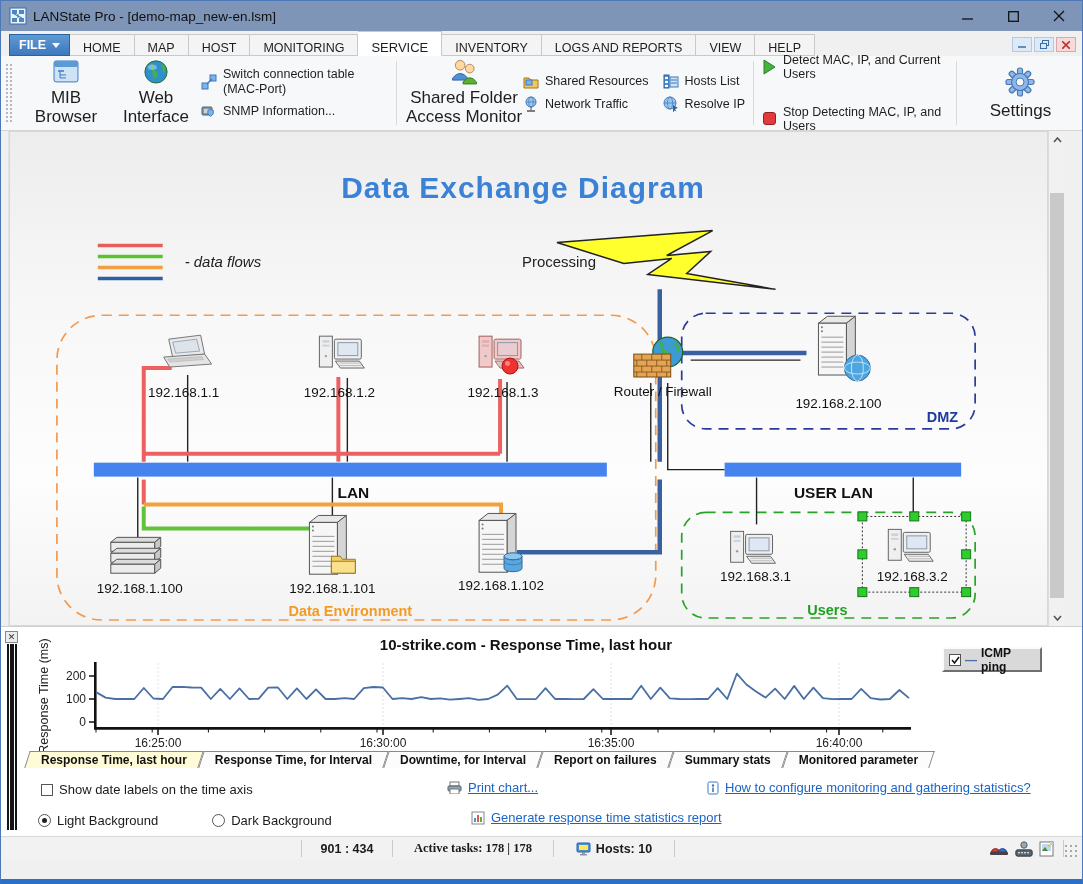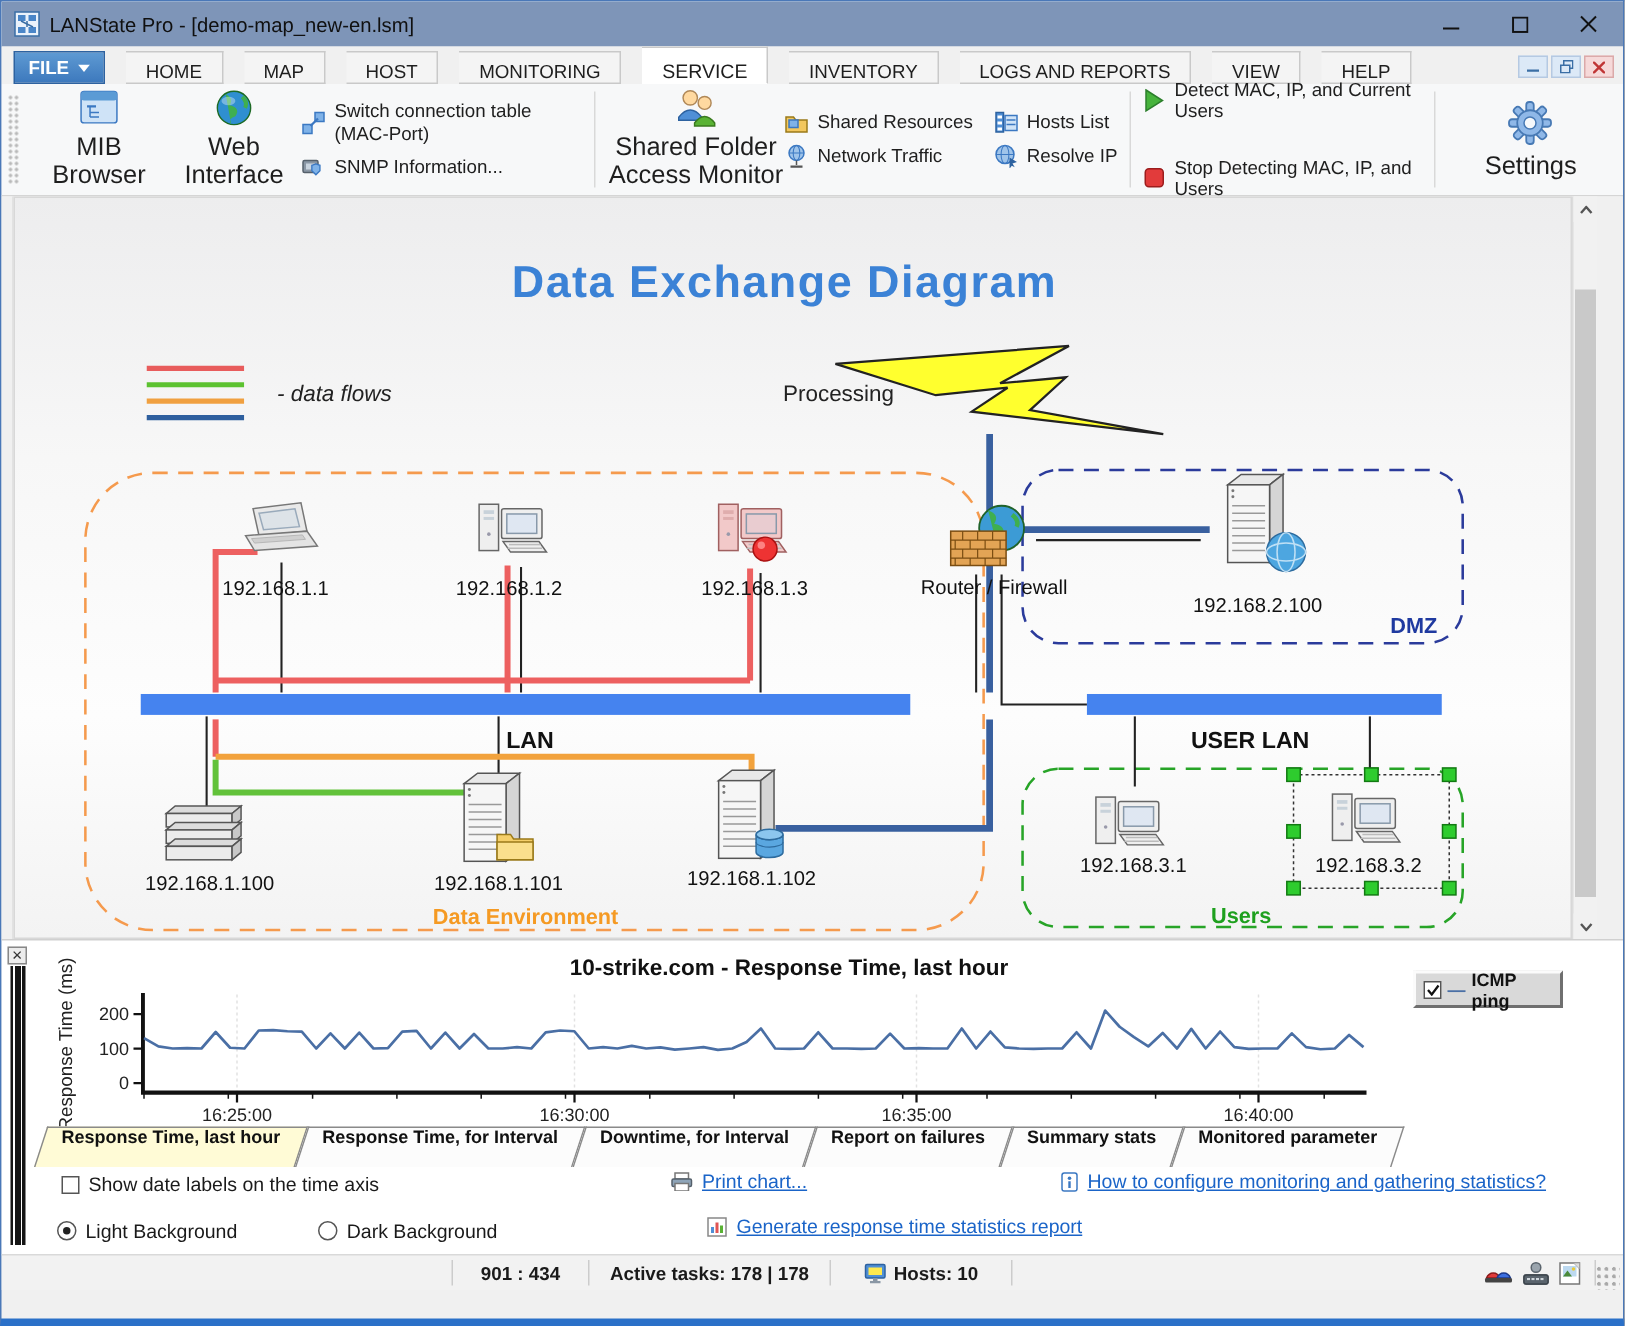--- a/index.html
+++ b/index.html
@@ -6,21 +6,21 @@
   body { font-family:"Liberation Sans", sans-serif; background:#444; }
   .window { width:1083px; height:884px; background:#f0f0f0; border:1px solid #4a78b8;
             border-bottom:5px solid #2a70c8; display:flex; flex-direction:column; overflow:hidden; }
   
   .titlebar { height:30px; background:#7e95b8; display:flex; align-items:center; flex:none; }
   .app-icon { margin:0 6px 0 8px; }
   .tb-title { font-size:13.5px; color:#101010; flex:1; }
   .win-controls { display:flex; height:100%; }
   .win-btn { width:46px; height:100%; display:flex; align-items:center; justify-content:center; }
   
-  .tabbar { height:25px; background:#f0f0f0; display:flex; align-items:flex-end; padding-left:8px; flex:none;gap:14px; }
+  .tabbar { height:25px; background:#f0f0f0; display:flex; align-items:flex-end; padding-left:8px; flex:none; }
   .file-btn { height:22px; background:linear-gradient(#5e9ad3,#3d79bd); color:#fff; font-weight:bold;
               font-size:12.5px; display:flex; align-items:center; gap:6px; padding:0 9px; border:1px solid #2d62a0; }
   .rtab { height:22px; padding:0 13px; font-size:12.5px; color:#1e1e1e; display:flex; align-items:flex-end;
           background:#f4f4f4; border:1px solid #c9c9c9; border-left:none; }
   .rtab.active { background:#fff; border-bottom:1px solid #fff; height:25px; font-size:13px; }
   .mdi { margin-left:auto; display:flex; gap:2px; align-items:center; padding:0 6px 4px 0; }
   .mdi-btn { width:20px; height:15px; display:flex; align-items:center; justify-content:center;
              background:#dce9f7; border:1px solid #b5c9e2; }
   .mdi-btn.close { background:#f6d9d9; border-color:#dba9a9; }
   
@@ -54,21 +54,21 @@
                 gap:4px; padding:0 5px; font-size:12px; font-weight:bold; color:#111; }
   .legend-dash { color:#4a6fa5; font-weight:bold; }
   .cbx { width:12px; height:12px; background:#fff; border:1px solid #555; display:inline-flex;
          align-items:center; justify-content:center; flex:none; }
   .hslider { position:absolute; left:4px; top:4px; width:14px; height:201px; }
   .hslider .xbox { width:13px; height:12px; border:1px solid #888; background:#ececec; font-size:9px;
                    line-height:10px; text-align:center; color:#333; }
   .hslider .bar { margin:1px auto 0 auto; width:10px; height:186px;
                   background:linear-gradient(90deg,#141414 0 2px,#fdfdfd 2px 3px,#141414 3px 7px,#fdfdfd 7px 8px,#141414 8px 10px); }
   .chart-tabs { position:absolute; left:26px; top:124px; height:23px; display:flex; }
-  .ctab { position:relative; height:27px; padding:0 14px; display:flex; align-items:flex-start; }
+  .ctab { position:relative; height:17px; padding:0 14px; display:flex; align-items:center; }
   .ctab::before { content:''; position:absolute; inset:0; background:#fcfcfc; border:1px solid #8a8a8a;
                   border-bottom:none; transform:skewX(-18deg); }
   .ctab.active::before { background:#fffbd6; }
   .ctab span { position:relative; font-size:12px; font-weight:bold; color:#111; white-space:nowrap; }
   .optrow { position:absolute; display:flex; align-items:center; gap:6px; font-size:13px; color:#1a1a1a; }
   .radio { width:13px; height:13px; border:1px solid #555; border-radius:50%; background:#fff; position:relative; flex:none; }
   .radio.sel::after { content:''; position:absolute; inset:3px; background:#222; border-radius:50%; }
   .link { color:#1a64c8; text-decoration:underline; font-size:13px; }
   
   .filetabbar { height:20px; background:#aeaeae; display:flex; flex:none; border-top:1px solid #8f8f8f; }
@@ -641,21 +641,21 @@
       </svg>
       <a class="link" href="#">How to configure monitoring and gathering statistics?</a>
     </div>
   </div>
 
   <div class="statusbar">
     <div style="width:300px;"></div>
       <div class="ssep"></div>
     <div class="scell" style="width:90px;">901 : 434</div>
       <div class="ssep"></div>
-    <div class="scell" style="width:160px;">Active tasks: 178 | 178</div>
+    <div class="scell" style="width:160px;font-family:Liberation Serif, serif;">Active tasks: 178 | 178</div>
       <div class="ssep"></div>
     <div class="scell" style="width:120px;">
       <svg width="15" height="14">
         <rect x="1" y="1" width="13" height="9" rx="1" fill="#4f8fd6" stroke="#2d62a0"></rect>
         <rect x="3" y="3" width="9" height="5" fill="#ffe94e"></rect>
         <rect x="6" y="10" width="3" height="2" fill="#8a97a5"></rect>
           <rect x="4" y="12" width="7" height="1.5" fill="#8a97a5"></rect>
       </svg>
       <span>Hosts: 10</span>
     </div>

